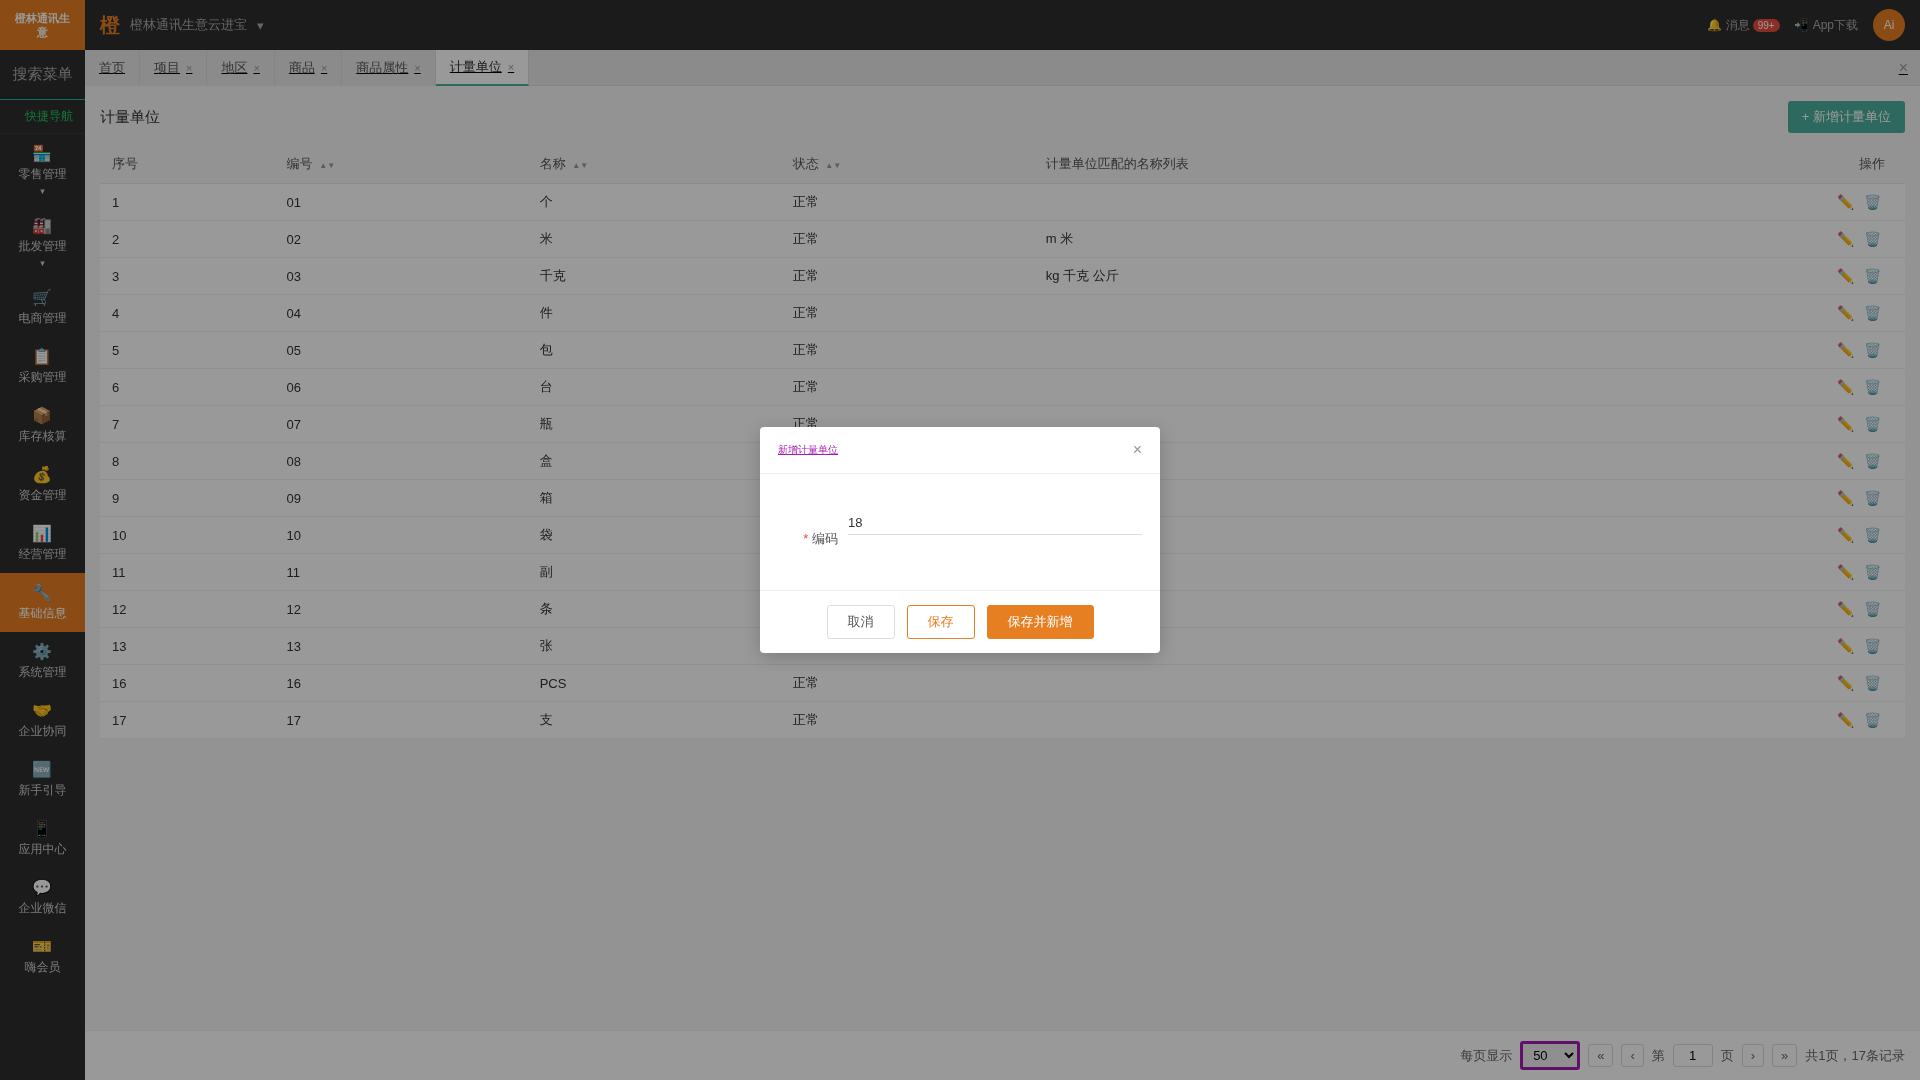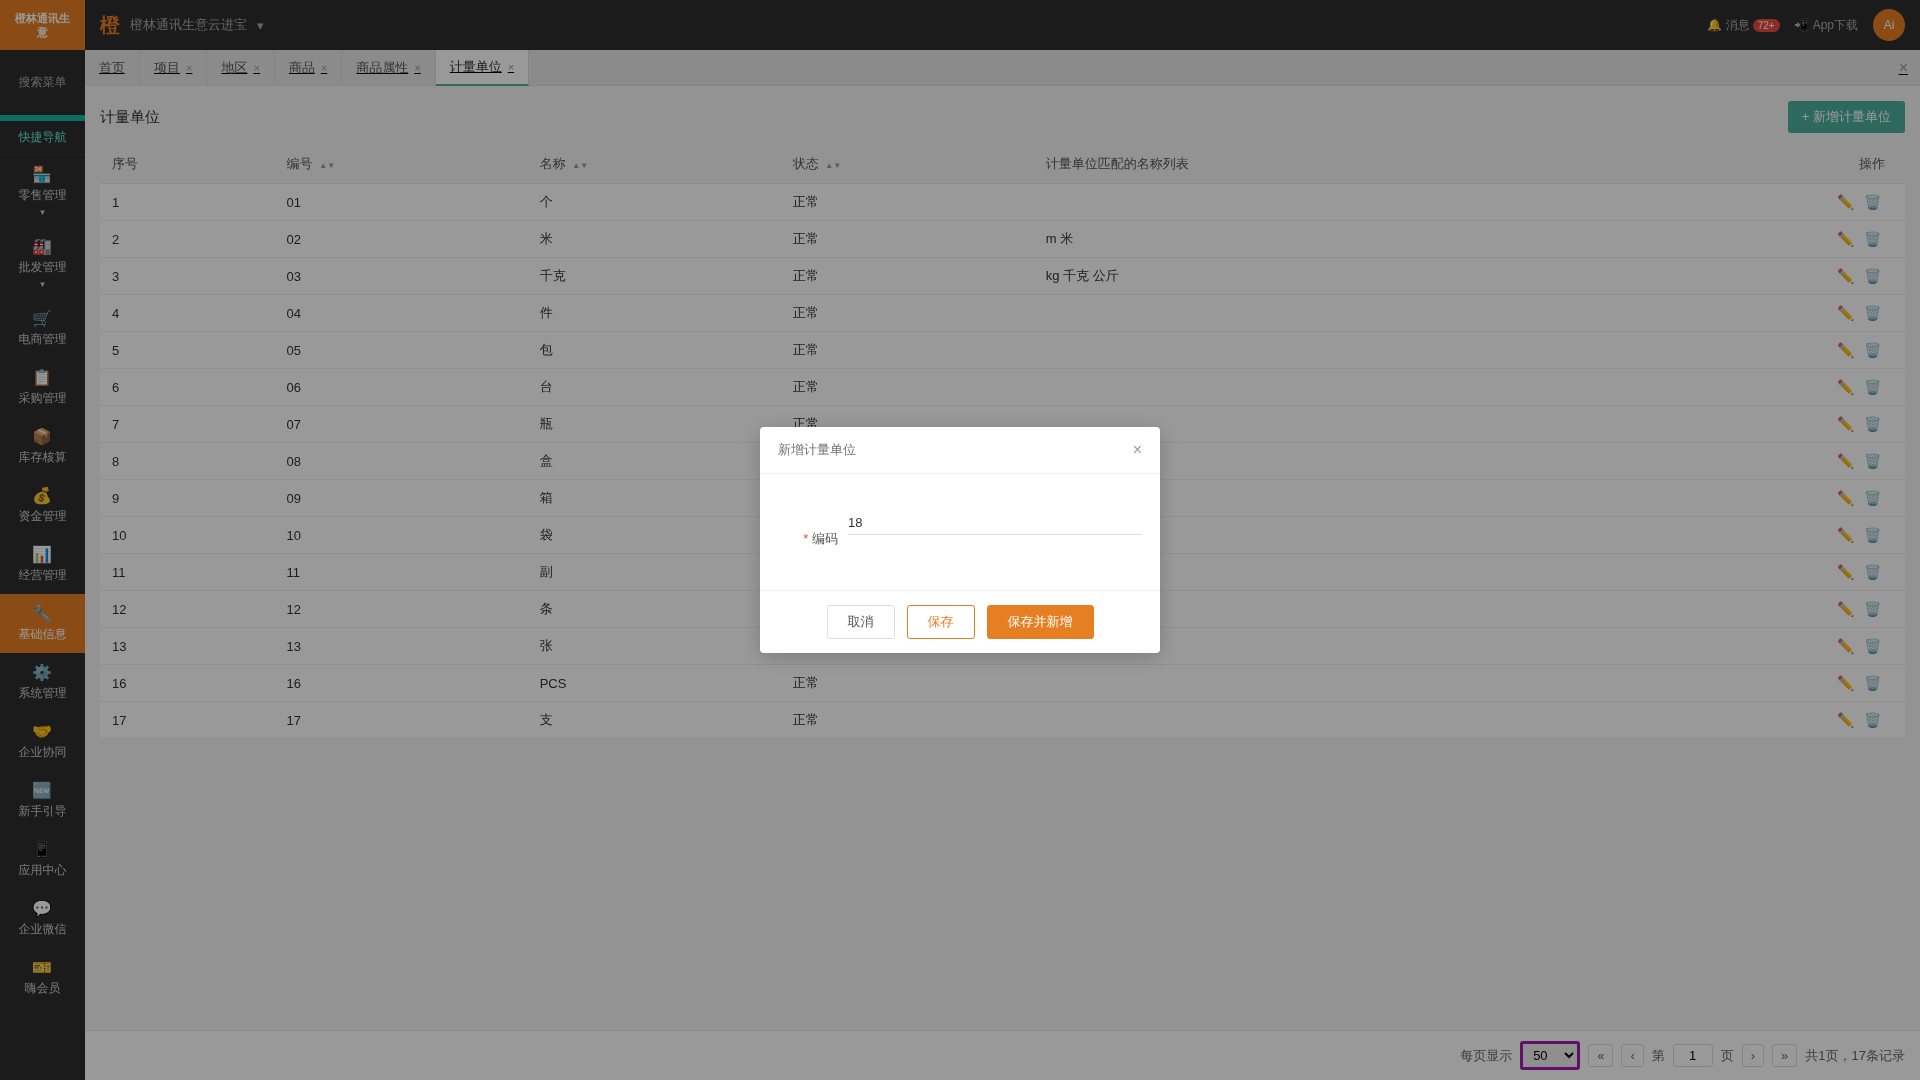--- a/index.html
+++ b/index.html
@@ -2,22 +2,22 @@
 <html><head>
   <meta charset="utf-8">
   <style>
     * { box-sizing: border-box; margin: 0; padding: 0; }
     body { font-family: "Microsoft YaHei", Arial, sans-serif; font-size: 13px; background: #f0f0f0; display: flex; height: 1080px; width: 1920px; overflow: hidden; }
 
     
     .sidebar { width: 85px; background: #2d2d2d; display: flex; flex-direction: column; height: 100%; flex-shrink: 0; }
     .sidebar-logo { background: #e67e22; padding: 10px; display: flex; align-items: center; justify-content: center; height: 50px; }
     .sidebar-logo-text { color: white; font-size: 14px; font-weight: bold; }
-    .sidebar-search { padding: 24px 5px; color: #aaa; text-align: center; font-size: 12px; cursor: pointer; border-bottom: 6px solid #14b8a6; }
-    .sidebar-nav { padding: 8px 12px; color: #5eead4; text-align: center; font-size: 12px; cursor: pointer; border-bottom: 1px solid #3a3a3a; }
+    .sidebar-search { padding: 15px 5px; color: #aaa; text-align: center; font-size: 15px; cursor: pointer; border-bottom: 1px solid #14b8a6; }
+    .sidebar-nav { padding: 8px 12px; color: #22c55e; text-align: right; font-size: 12px; cursor: pointer; border-bottom: 1px solid #3a3a3a; }
     .sidebar-item { padding: 10px 5px; color: #ccc; text-align: center; font-size: 12px; cursor: pointer; display: flex; flex-direction: column; align-items: center; gap: 3px; }
     .sidebar-item.active { background: #e67e22; color: white; }
     .sidebar-item .item-icon { font-size: 16px; }
 
     
     .main { flex: 1; display: flex; flex-direction: column; height: 100%; }
 
     
     .topbar { background: #2d2d2d; height: 50px; display: flex; align-items: center; justify-content: space-between; padding: 0 15px; flex-shrink: 0; }
     .topbar-left { display: flex; align-items: center; gap: 10px; }
@@ -55,21 +55,21 @@
     .footer { background: white; padding: 10px 15px; display: flex; justify-content: flex-end; align-items: center; gap: 8px; border-top: 1px solid #eee; flex-shrink: 0; }
     .footer-text { color: #666; font-size: 13px; }
     .page-size-select { border: 3px solid #a21caf; padding: 3px 6px; border-radius: 3px; font-size: 13px; }
     .page-btn { border: 1px solid #ddd; background: white; padding: 3px 8px; cursor: pointer; border-radius: 3px; color: #666; font-size: 13px; }
     .page-input { border: 1px solid #ddd; padding: 3px 6px; width: 40px; text-align: center; border-radius: 3px; font-size: 13px; }
 
     
     .modal-overlay { position: fixed; top: 0; left: 0; width: 100%; height: 100%; background: rgba(0,0,0,0.4); display: flex; align-items: center; justify-content: center; z-index: 1000; }
     .modal { background: white; border-radius: 4px; width: 400px; box-shadow: 0 4px 20px rgba(0,0,0,0.2); }
     .modal-header { padding: 14px 18px; border-bottom: 1px solid #f0f0f0; display: flex; justify-content: space-between; align-items: center; }
-    .modal-title { font-size: 13px; color: #737373; font-weight: 500; }
+    .modal-title { font-size: 10px; color: #a21caf; font-weight: 500; text-decoration: underline; }
     .modal-close { color: #999; cursor: pointer; font-size: 16px; background: none; border: none; }
     .modal-body { padding: 24px 18px; }
     .form-row { display: flex; align-items: center; margin-bottom: 18px; }
     .form-label { width: 60px; text-align: right; color: #555; font-size: 13px; margin-right: 10px; margin-top: 32px; }
     .form-input { flex: 1; border: none; border-bottom: 1px solid #ddd; padding: 4px 0; font-size: 13px; outline: none; color: #333; }
     .form-input.focused { border-bottom-color: #e67e22; }
     .form-input::placeholder { color: #ccc; }
     .modal-footer { padding: 14px 18px; display: flex; justify-content: center; gap: 12px; border-top: 1px solid #f0f0f0; }
     .btn-cancel { border: 1px solid #ddd; background: white; padding: 7px 20px; border-radius: 3px; cursor: pointer; color: #555; font-size: 13px; }
     .btn-save { border: 1px solid #e67e22; background: white; padding: 7px 20px; border-radius: 3px; cursor: pointer; color: #e67e22; font-size: 13px; }
@@ -150,21 +150,21 @@
   <div class="topbar">
     <div class="topbar-left">
       <span style="color:#e67e22; font-size:20px; font-weight:bold;">橙</span>
       <span style="color:#aaa; font-size:13px;">橙林通讯生意云进宝</span>
       <span style="color:#aaa;">▾</span>
     </div>
     <div class="topbar-right">
       <div class="topbar-btn">
         <span>🔔</span>
         <span>消息</span>
-        <span class="badge">72+</span>
+        <span class="badge">99+</span>
       </div>
       <div class="topbar-btn">
         <span>📲</span>
         <span>App下载</span>
       </div>
       <div class="avatar">Ai</div>
     </div>
   </div>
 
   <div class="tabbar">

